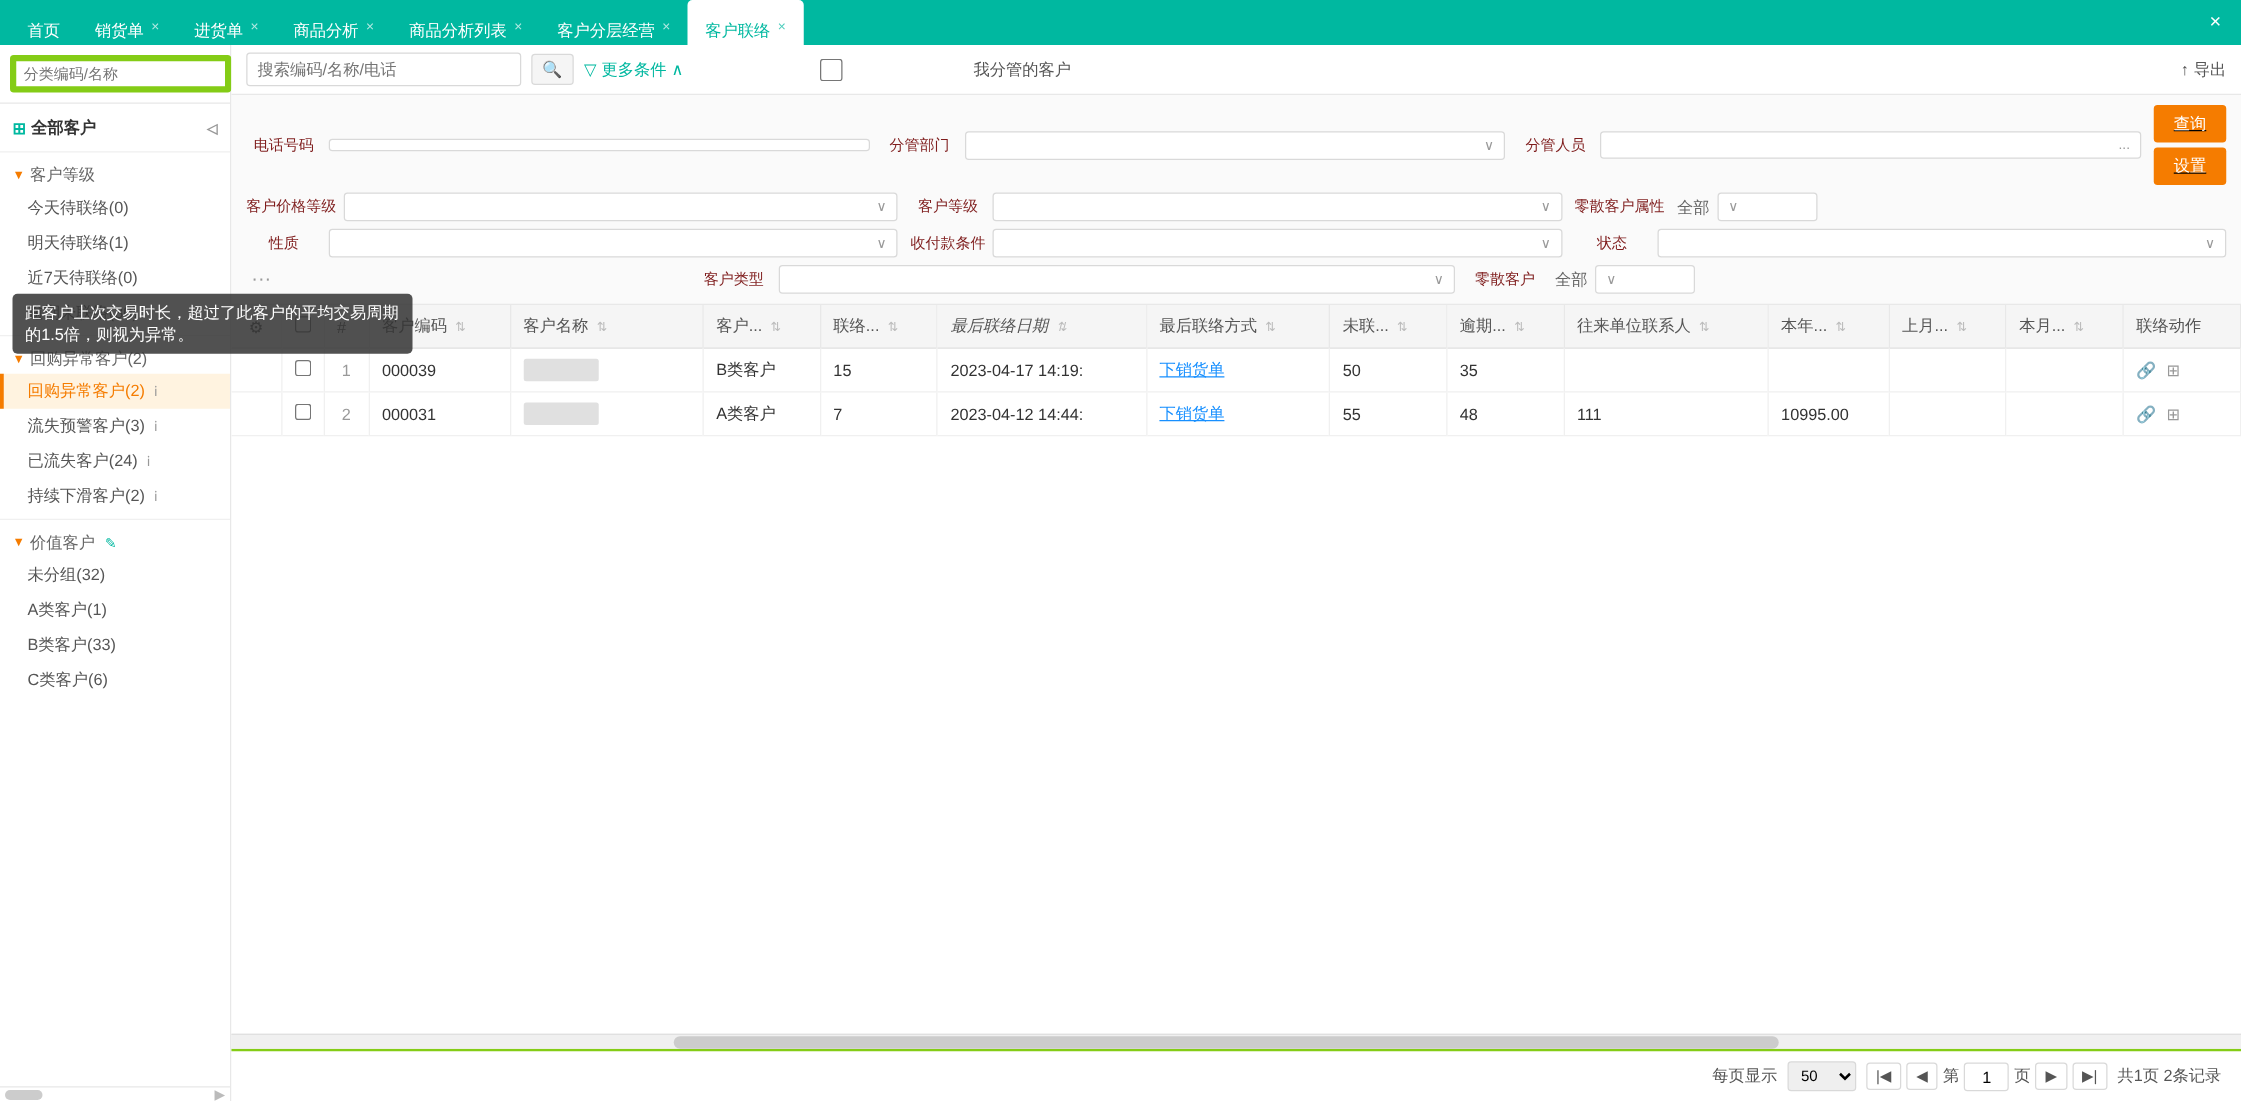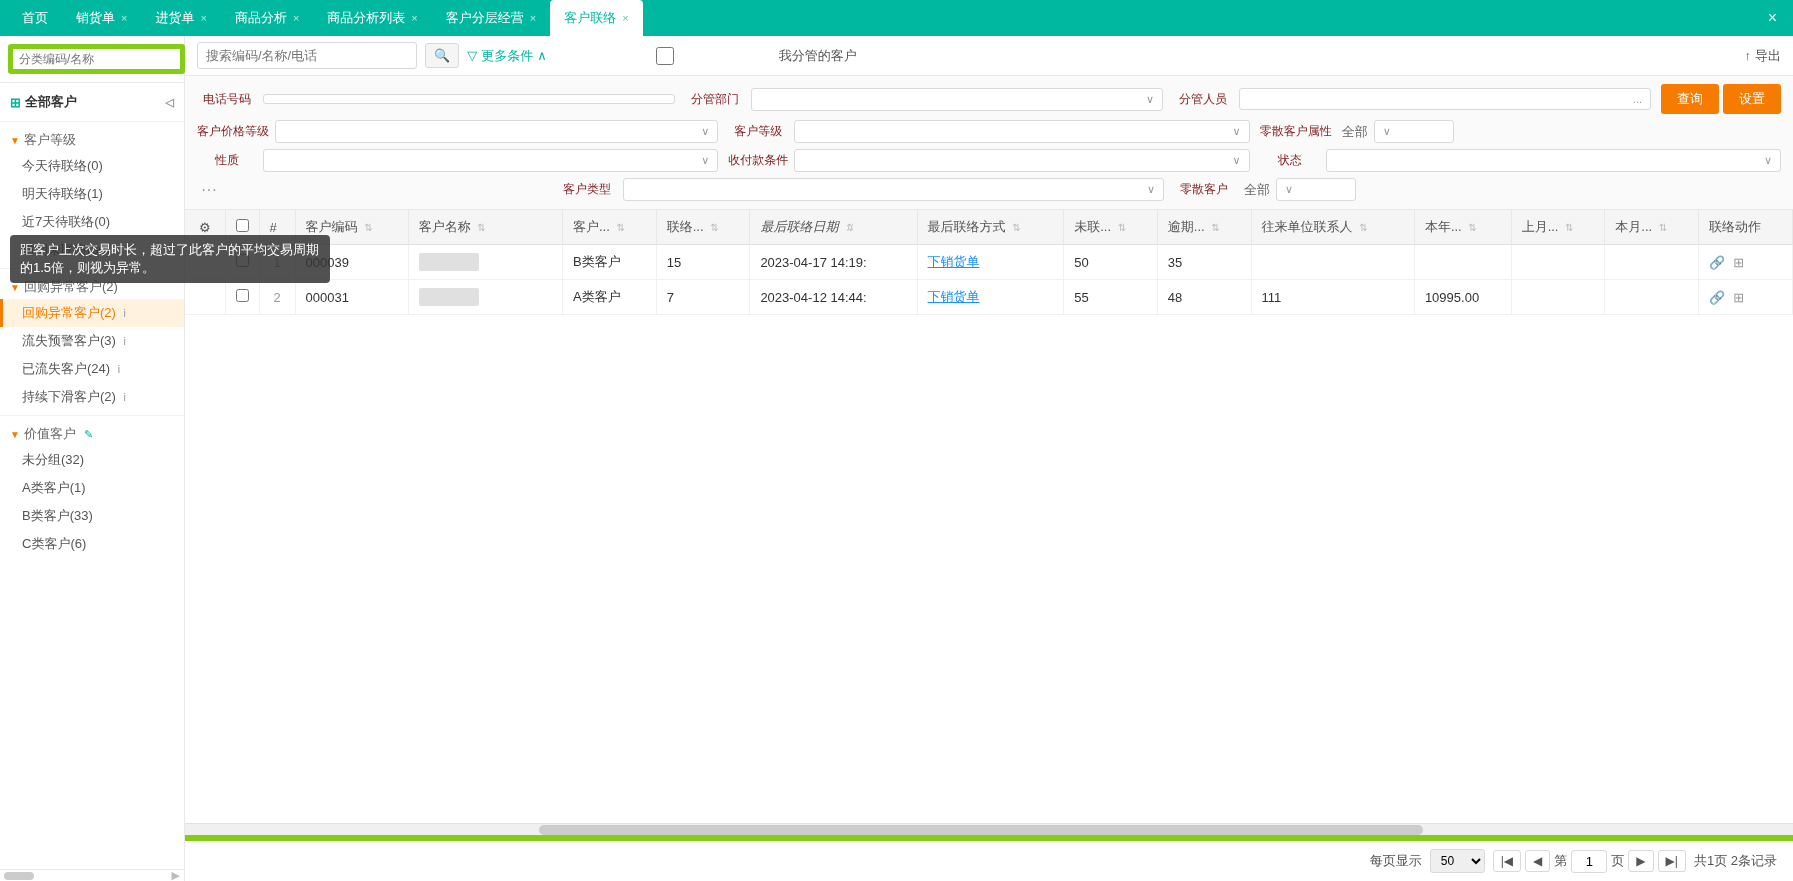--- a/index.html
+++ b/index.html
@@ -8,24 +8,24 @@
     
     .top-nav {
       background: #00b8a0;
       height: 36px;
       display: flex;
       align-items: center;
       padding: 0 8px;
       color: white;
     }
     .top-nav-item {
-      padding: 0 14px;
+      padding: 16px 14px;
       height: 36px;
       display: flex;
-      align-items: center;
+      align-items: flex-start;
       cursor: pointer;
       color: white;
       font-size: 13px;
       white-space: nowrap;
     }
     .top-nav-item.active {
       background: white;
       color: #00b8a0;
       border-radius: 4px 4px 0 0;
     }
@@ -247,21 +247,21 @@
     }
     .settings-btn {
       background: #f57c00;
       color: white;
       border: none;
       border-radius: 3px;
       padding: 6px 16px;
       cursor: pointer;
       font-size: 13px;
     }
-    .btn-group { display: flex; flex-direction: row; gap: 4px; }
+    .btn-group { display: flex; flex-direction: column; gap: 4px; text-decoration: underline; }
     .filter-dots { color: #999; font-size: 16px; cursor: pointer; padding: 0 4px; }
 
     
     .table-area {
       flex: 1;
       overflow: auto;
       background: white;
     }
     table {
       width: 100%;
@@ -299,21 +299,21 @@
     .action-icons { display: flex; gap: 8px; color: #999; cursor: pointer; }
     .row-num { color: #999; text-align: center; }
     .settings-icon-cell { text-align: center; }
 
     
     .pagination {
       padding: 8px 16px;
       display: flex;
       align-items: center;
       justify-content: flex-end;
-      border-top: 6px solid #84cc16;
+      border-top: 2px solid #84cc16;
       background: white;
       gap: 8px;
     }
     .pagination span { color: #555; font-size: 13px; }
     .page-size-select {
       border: 1px solid #d9d9d9;
       border-radius: 3px;
       padding: 3px 6px;
       font-size: 12px;
     }

